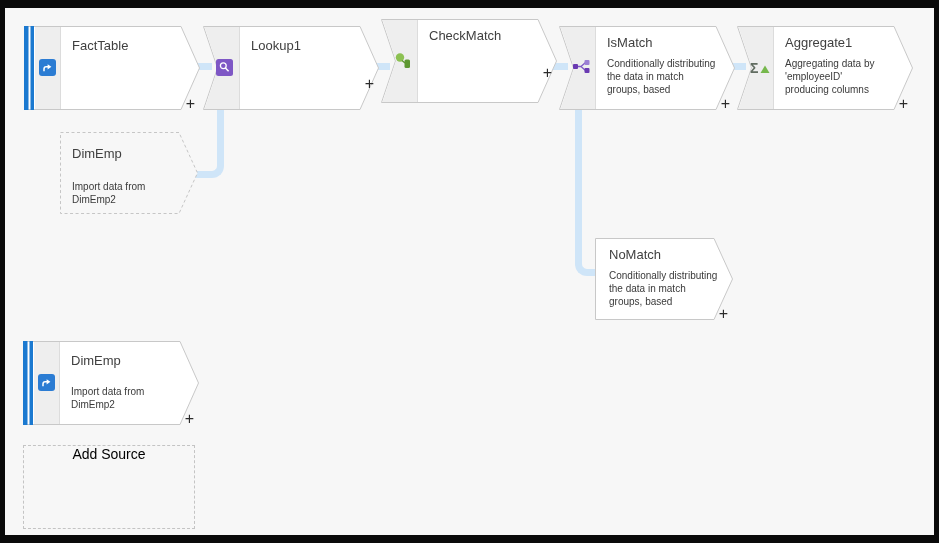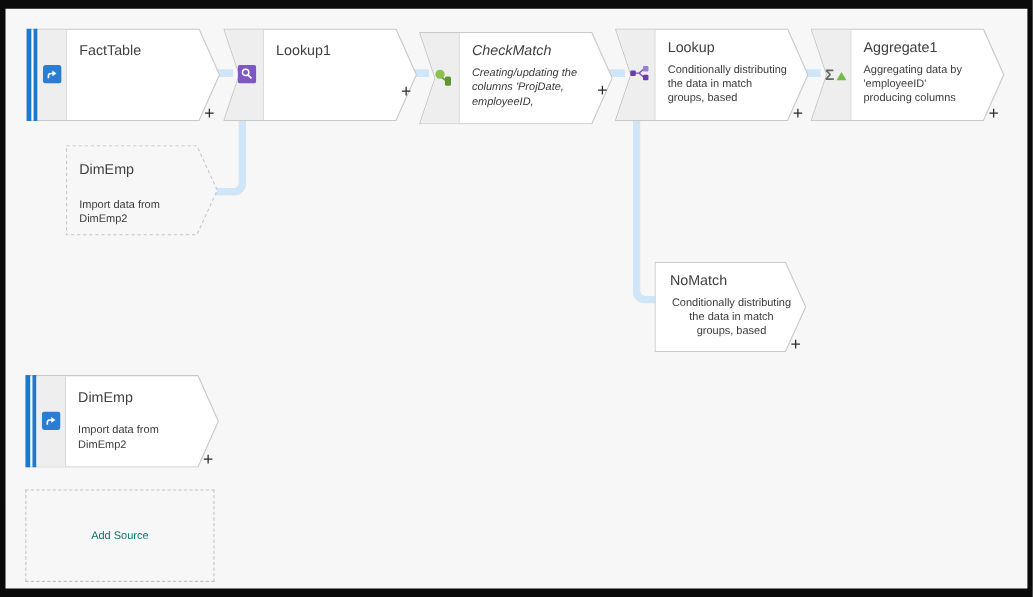--- a/index.html
+++ b/index.html
@@ -40,22 +40,22 @@
   .lconn.elbow-right {
     border-right:7px solid #cfe5f8; border-bottom:7px solid #cfe5f8;
     border-bottom-right-radius:12px;
   }
   .lconn.elbow-left {
     border-left:7px solid #cfe5f8; border-bottom:7px solid #cfe5f8;
     border-bottom-left-radius:12px;
   }
   .add-source {
     position:absolute; left:23px; top:445px; width:172px; height:84px;
-    border:1px dashed #c4c4c4; display:flex; align-items:center; justify-content:center;
-    color:#0f766e; font-size:10px; z-index:2; cursor:pointer; box-sizing:border-box;
+    border:1px dashed #c4c4c4; display:flex; justify-content:center;
+    color:#000000; font-size:14px; z-index:2; cursor:pointer; box-sizing:border-box;
     background:transparent;
   }
 </style>
 </head>
 <body>
 
 <div class="stage">
 
   <div class="hconn" style="left:188px; top:63px; width:24px;"></div>
   <div class="hconn" style="left:364px; top:63px; width:26px;"></div>
@@ -93,53 +93,52 @@
       <svg width="17" height="17" viewBox="0 0 17 17">
         <rect width="17" height="17" rx="2.5" fill="#7e57c5"></rect>
         <circle cx="7.3" cy="6.8" r="2.9" stroke="#ffffff" stroke-width="1.3" fill="none"></circle>
         <path d="M9.4 9 L12.6 12.2" stroke="#ffffff" stroke-width="1.5"></path>
       </svg>
     </span>
     <div class="title">Lookup1</div>
     <span class="plus">+</span>
   </div>
 
-  <div class="node three" style="left:381px; top:29px; width:176px; height:60px;font-style:italic;">
+  <div class="node three" style="left:381px; top:19px; width:176px; height:60px;">
     <svg class="shape" width="176" height="84" viewBox="0 0 176 84">
       <polygon points="0.5,0.5 157,0.5 175.5,42 157,83.5 0.5,83.5 14.5,42" fill="#ffffff" stroke="#c8c8c8"></polygon>
       <polygon points="1.5,1 36.5,1 36.5,83 1.5,83 15,42" fill="#eeeeee"></polygon>
       <line x1="36.5" y1="1" x2="36.5" y2="83" stroke="#dcdcdc"></line>
     </svg>
     <span class="nicon">
       <svg width="18" height="17" viewBox="0 0 18 17">
         <circle cx="6" cy="5.5" r="4.2" fill="#8cc152"></circle>
         <path d="M8 8.5 L11 11" stroke="#5e9732" stroke-width="1.4"></path>
         <rect x="10.5" y="7.5" width="5.5" height="8.5" rx="1.5" fill="#5e9732"></rect>
       </svg>
     </span>
     <div class="title">CheckMatch</div>
-    <div class="desc">Creating/updating the columns 'ProjDate, employeeID,</div>
     <span class="plus">+</span>
   </div>
 
   <div class="node three" style="left:559px; top:26px; width:176px; height:84px;">
     <svg class="shape" width="176" height="84" viewBox="0 0 176 84">
       <polygon points="0.5,0.5 157,0.5 175.5,42 157,83.5 0.5,83.5 14.5,42" fill="#ffffff" stroke="#c8c8c8"></polygon>
       <polygon points="1.5,1 36.5,1 36.5,83 1.5,83 15,42" fill="#eeeeee"></polygon>
       <line x1="36.5" y1="1" x2="36.5" y2="83" stroke="#dcdcdc"></line>
     </svg>
     <span class="nicon">
       <svg width="18" height="15" viewBox="0 0 18 15">
         <path d="M4.5 7.5 H9 M9 7.5 L13.5 3.5 M9 7.5 L13.5 11.5" stroke="#7e57c5" stroke-width="1.3" fill="none"></path>
         <rect x="1" y="5" width="5" height="5" rx="1" fill="#6a3ab2"></rect>
         <rect x="12.5" y="1" width="5" height="5" rx="1" fill="#9b7fd4"></rect>
         <rect x="12.5" y="9" width="5" height="5" rx="1" fill="#6a3ab2"></rect>
       </svg>
     </span>
-    <div class="title">Lookup</div>
+    <div class="title">IsMatch</div>
     <div class="desc">Conditionally distributing the data in match groups, based</div>
     <span class="plus">+</span>
   </div>
 
   <div class="node three node-agg" style="left:737px; top:26px; width:176px; height:84px;">
     <svg class="shape" width="176" height="84" viewBox="0 0 176 84">
       <polygon points="0.5,0.5 157,0.5 175.5,42 157,83.5 0.5,83.5 14.5,42" fill="#ffffff" stroke="#c8c8c8"></polygon>
       <polygon points="1.5,1 36.5,1 36.5,83 1.5,83 15,42" fill="#eeeeee"></polygon>
       <line x1="36.5" y1="1" x2="36.5" y2="83" stroke="#dcdcdc"></line>
     </svg>
@@ -155,21 +154,21 @@
   </div>
 
   <div class="node plain ghost" style="left:60px; top:132px; width:138px; height:82px;">
     <svg class="shape" width="138" height="82" viewBox="0 0 138 82">
       <polygon points="0.5,0.5 119,0.5 137.5,41 119,81.5 0.5,81.5" fill="#f7f7f7" stroke="#c6c6c6" stroke-dasharray="3,2.5"></polygon>
     </svg>
     <div class="title">DimEmp</div>
     <div class="desc">Import data from DimEmp2</div>
   </div>
 
-  <div class="node plain three" style="left:595px; top:238px; width:138px; height:82px;text-align:center;">
+  <div class="node plain three" style="left:595px; top:238px; width:138px; height:82px;">
     <svg class="shape" width="138" height="82" viewBox="0 0 138 82">
       <polygon points="0.5,0.5 119,0.5 137.5,41 119,81.5 0.5,81.5" fill="#ffffff" stroke="#c8c8c8"></polygon>
     </svg>
     <div class="title">NoMatch</div>
     <div class="desc">Conditionally distributing the data in match groups, based</div>
     <span class="plus">+</span>
   </div>
 
   <div class="node startnode" style="left:23px; top:341px; width:176px; height:84px;">
     <svg class="shape" width="176" height="84" viewBox="0 0 176 84">

